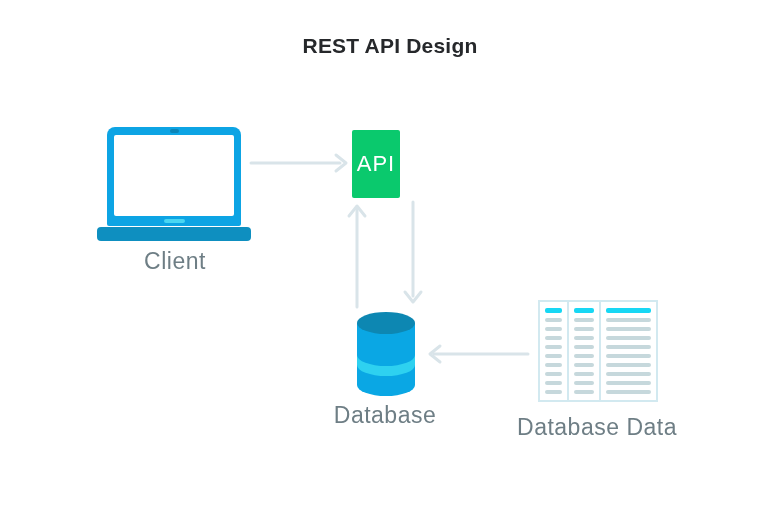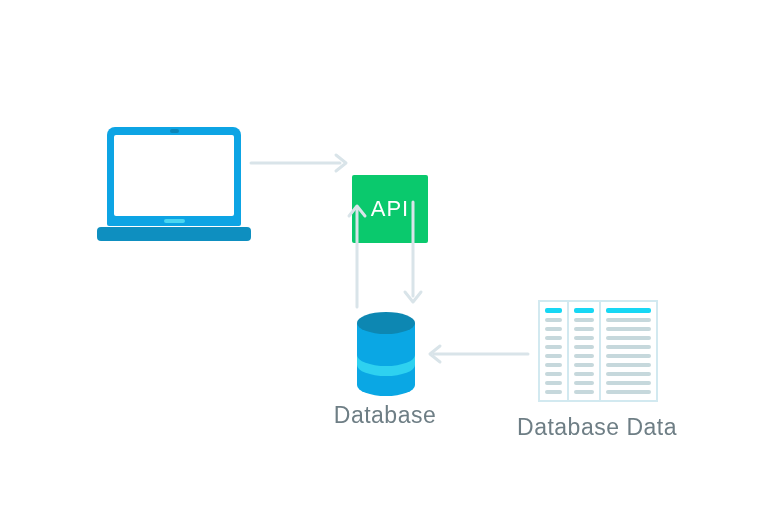--- a/index.html
+++ b/index.html
@@ -43,24 +43,24 @@
     position:absolute; left:57px; top:92px; width:21px; height:4px;
     background:var(--laptop_notch); border-radius:2px;
   }
   .laptop-base{
     position:absolute; left:0; top:100px; width:154px; height:14px;
     background:var(--laptop_base); border-radius:4px;
   }
 
   
   .api-box{
-    position:absolute; left:352px; top:130px; width:76px; height:68px;
+    position:absolute; left:352px; top:130px; width:48px; height:68px;
     background:var(--api_green); border-radius:2px;
     display:flex; align-items:center; justify-content:center;
-    color:#ffffff; font-size:22px; letter-spacing:1px; font-weight:400;margin-top:45px;
+    color:#ffffff; font-size:22px; letter-spacing:1px; font-weight:400;
   }
 
   
   .arrow{position:absolute; overflow:visible;}
   .arrow line, .arrow polyline{
     stroke:var(--arrow_gray); stroke-width:3; fill:none;
     stroke-linecap:round; stroke-linejoin:round;
   }
 
   
@@ -79,29 +79,31 @@
   .table-col + .table-col{border-left:2px solid var(--table_border);}
   .col-1{flex:0 0 27px;} .col-2{flex:0 0 32px;} .col-3{flex:1 1 auto;}
   .bar{display:block; height:4px; border-radius:2px; background:var(--bar_gray);}
   .bar-accent{background:var(--bar_cyan); height:5px;}
 </style>
 </head>
 <body>
 
 <div class="canvas">
 
+  <div class="title">REST API Design</div>
 
   <div class="laptop">
     <div class="laptop-base"></div>
     <div class="laptop-screen">
       <span class="laptop-camera"></span>
       <div class="laptop-display"></div>
       <span class="laptop-notch"></span>
     </div>
   </div>
+  <div class="label label-client">Client</div>
 
   <svg class="arrow" style="left:248px; top:151px;" width="104" height="24" aria-hidden="true">
     <line x1="3" y1="12" x2="92" y2="12"></line>
     <polyline points="88,4 98,12 88,20"></polyline>
   </svg>
 
   <div class="api-box">
     <span>API</span>
   </div>
 

